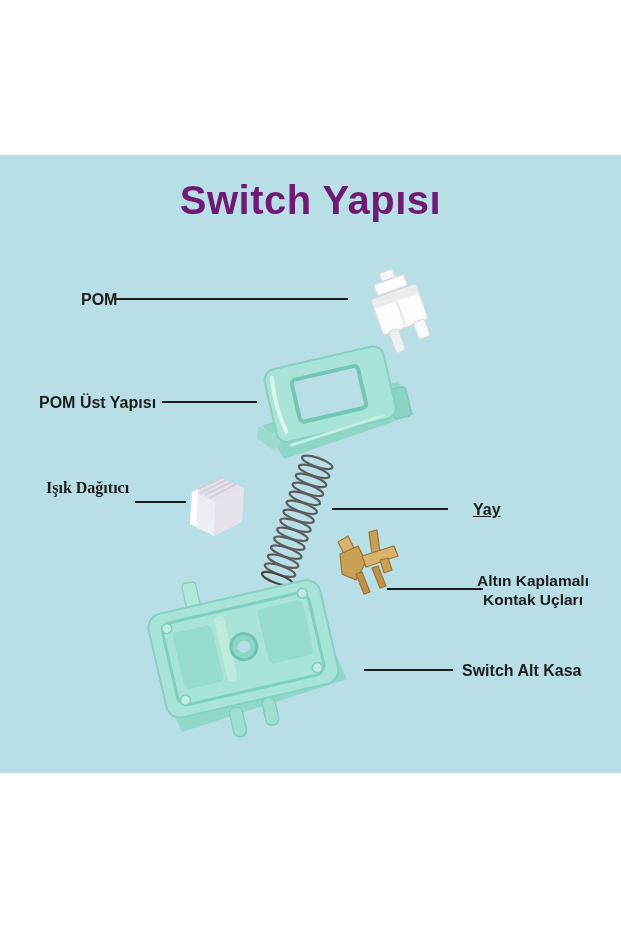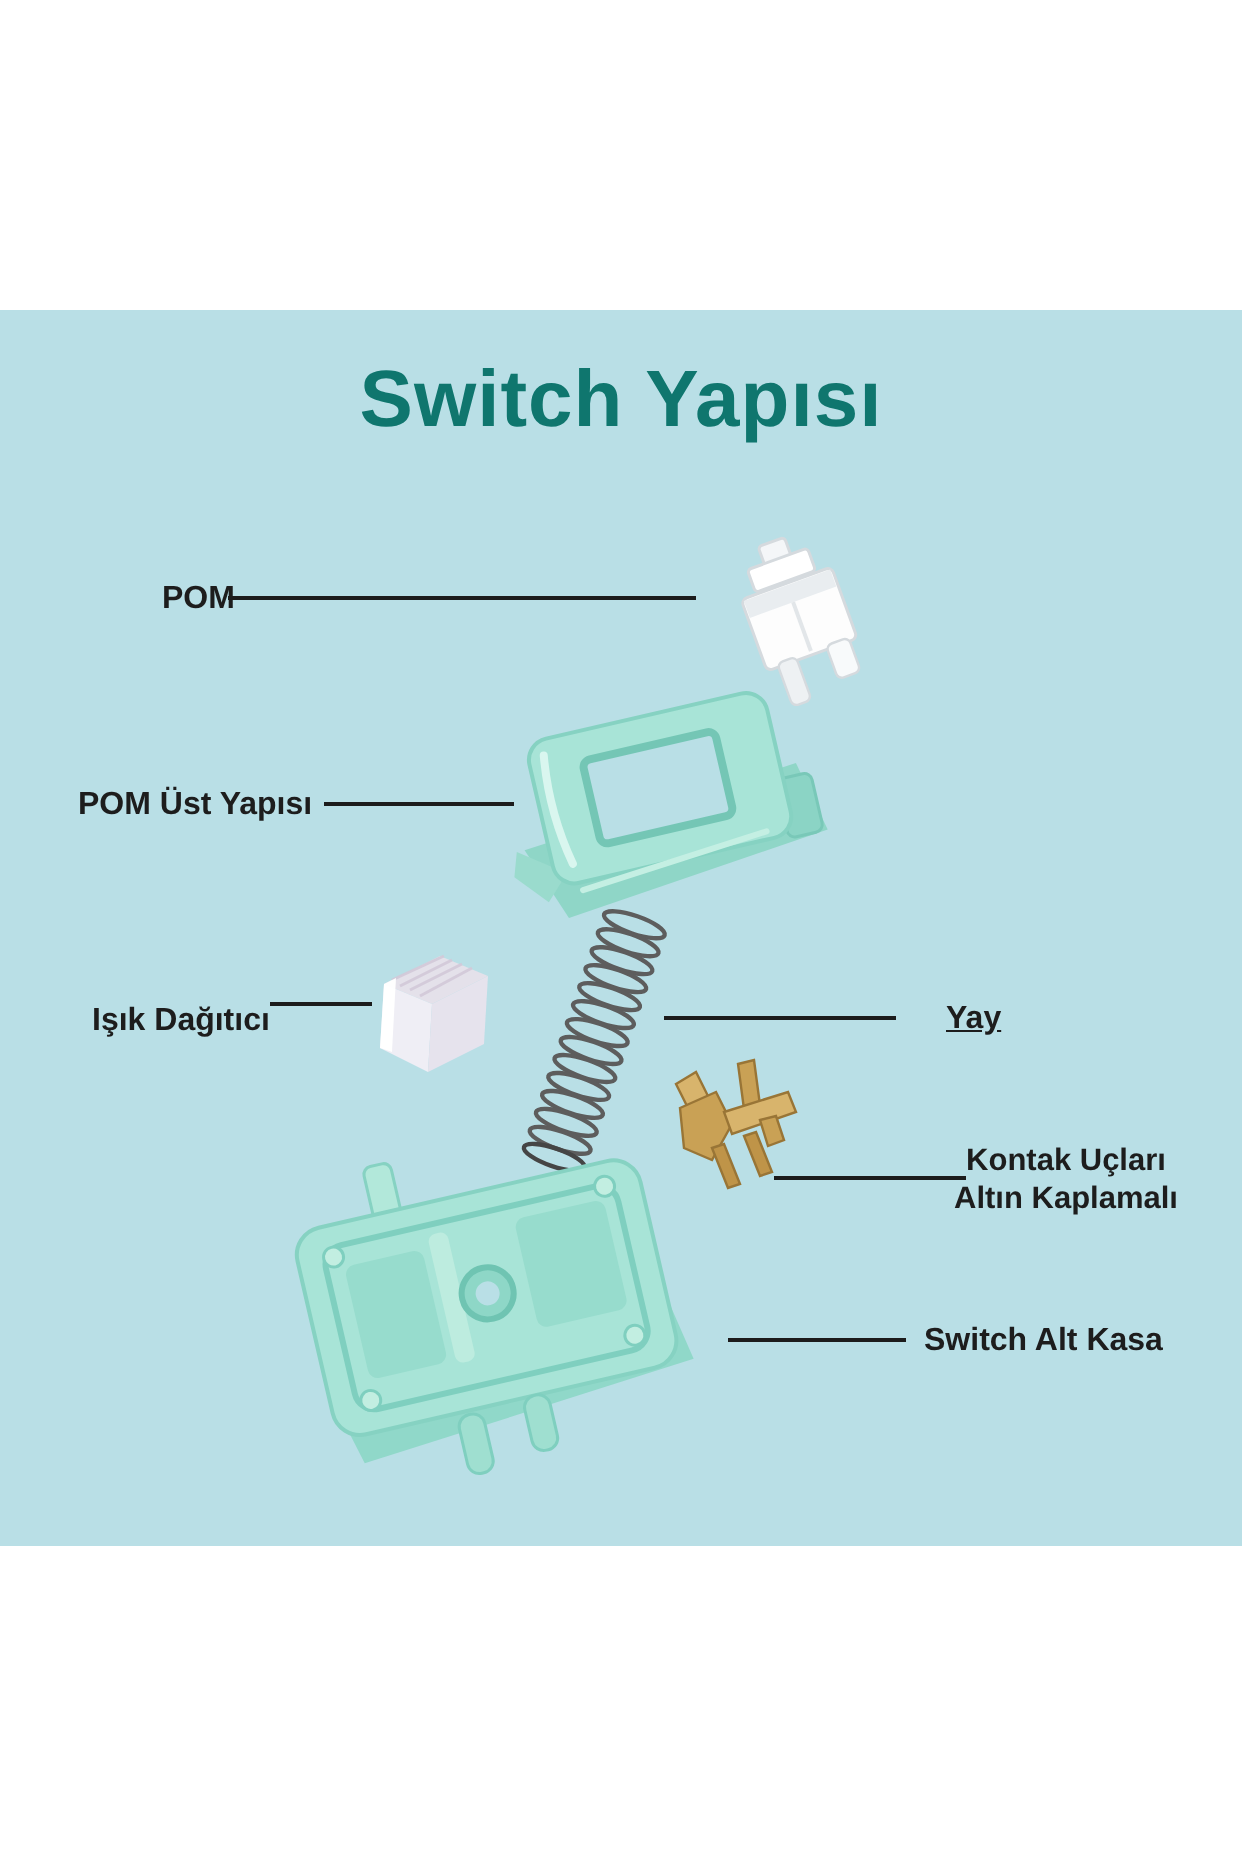--- a/index.html
+++ b/index.html
@@ -18,21 +18,21 @@
     background: #b9dfe6;
   }
   .title {
     position: absolute;
     left: 0; top: 178px;
     width: 621px;
     text-align: center;
     font-size: 40px;
     font-weight: 700;
     letter-spacing: 0.5px;
-    color: #0f766e;
+    color: #701a75;
   }
   .label {
     position: absolute;
     font-size: 16px;
     font-weight: 600;
     color: #1d1d1d;
     white-space: nowrap;
   }
   .label-2line {
     position: absolute;
@@ -46,21 +46,21 @@
   .leader {
     position: absolute;
     height: 1.5px;
     background: #1c1c1c;
   }
   .part { position: absolute; }
 
   
   .lbl-pom        { left: 71px;  top: 291px; margin-left: 10px; }
   .lbl-usthouse   { left: 39px;  top: 394px; }
-  .lbl-diffuser   { left: 46px;  top: 502px; }
+  .lbl-diffuser   { left: 46px;  top: 479px; font-family: Liberation Serif, serif; }
   .lbl-spring     { left: 473px; top: 501px; text-decoration: underline; }
   .lbl-contacts   { left: 463px; top: 571px; width: 140px; }
   .lbl-bottomcase { left: 462px; top: 662px; }
 
   
   .ln-pom        { left: 114px; top: 298px; width: 234px; }
   .ln-usthouse   { left: 162px; top: 401px; width: 95px;  }
   .ln-diffuser   { left: 135px; top: 501px; width: 51px;  }
   .ln-spring     { left: 332px; top: 508px; width: 116px; }
   .ln-contacts   { left: 387px; top: 588px; width: 96px;  }
@@ -88,22 +88,22 @@
   <div class="leader ln-diffuser"></div>
   <div class="leader ln-spring"></div>
   <div class="leader ln-contacts"></div>
   <div class="leader ln-bottomcase"></div>
 
   <div class="label lbl-pom">POM</div>
   <div class="label lbl-usthouse">POM Üst Yapısı</div>
   <div class="label lbl-diffuser">Işık Dağıtıcı</div>
   <div class="label lbl-spring">Yay</div>
   <div class="label-2line lbl-contacts">
+    <div>Altın Kaplamalı</div>
     <div>Kontak Uçları</div>
-    <div>Altın Kaplamalı</div>
   </div>
   <div class="label lbl-bottomcase">Switch Alt Kasa</div>
 
   <svg class="part part-stem" width="100" height="95" viewBox="0 0 100 95">
     <g transform="rotate(-20 50 45)">
       <rect x="44" y="6" width="14" height="30" rx="2" fill="#f4f6f8" stroke="#d5dade" stroke-width="1.5"></rect>
       <rect x="35" y="15" width="32" height="12" rx="2" fill="#ffffff" stroke="#d5dade" stroke-width="1.5"></rect>
       <rect x="27" y="28" width="48" height="38" rx="3" fill="#fdfdfd" stroke="#d5dade" stroke-width="1.5"></rect>
       <rect x="28" y="29" width="46" height="9" fill="#e9edf0"></rect>
       <line x1="51" y1="38" x2="51" y2="64" stroke="#e2e6e9" stroke-width="2"></line>

